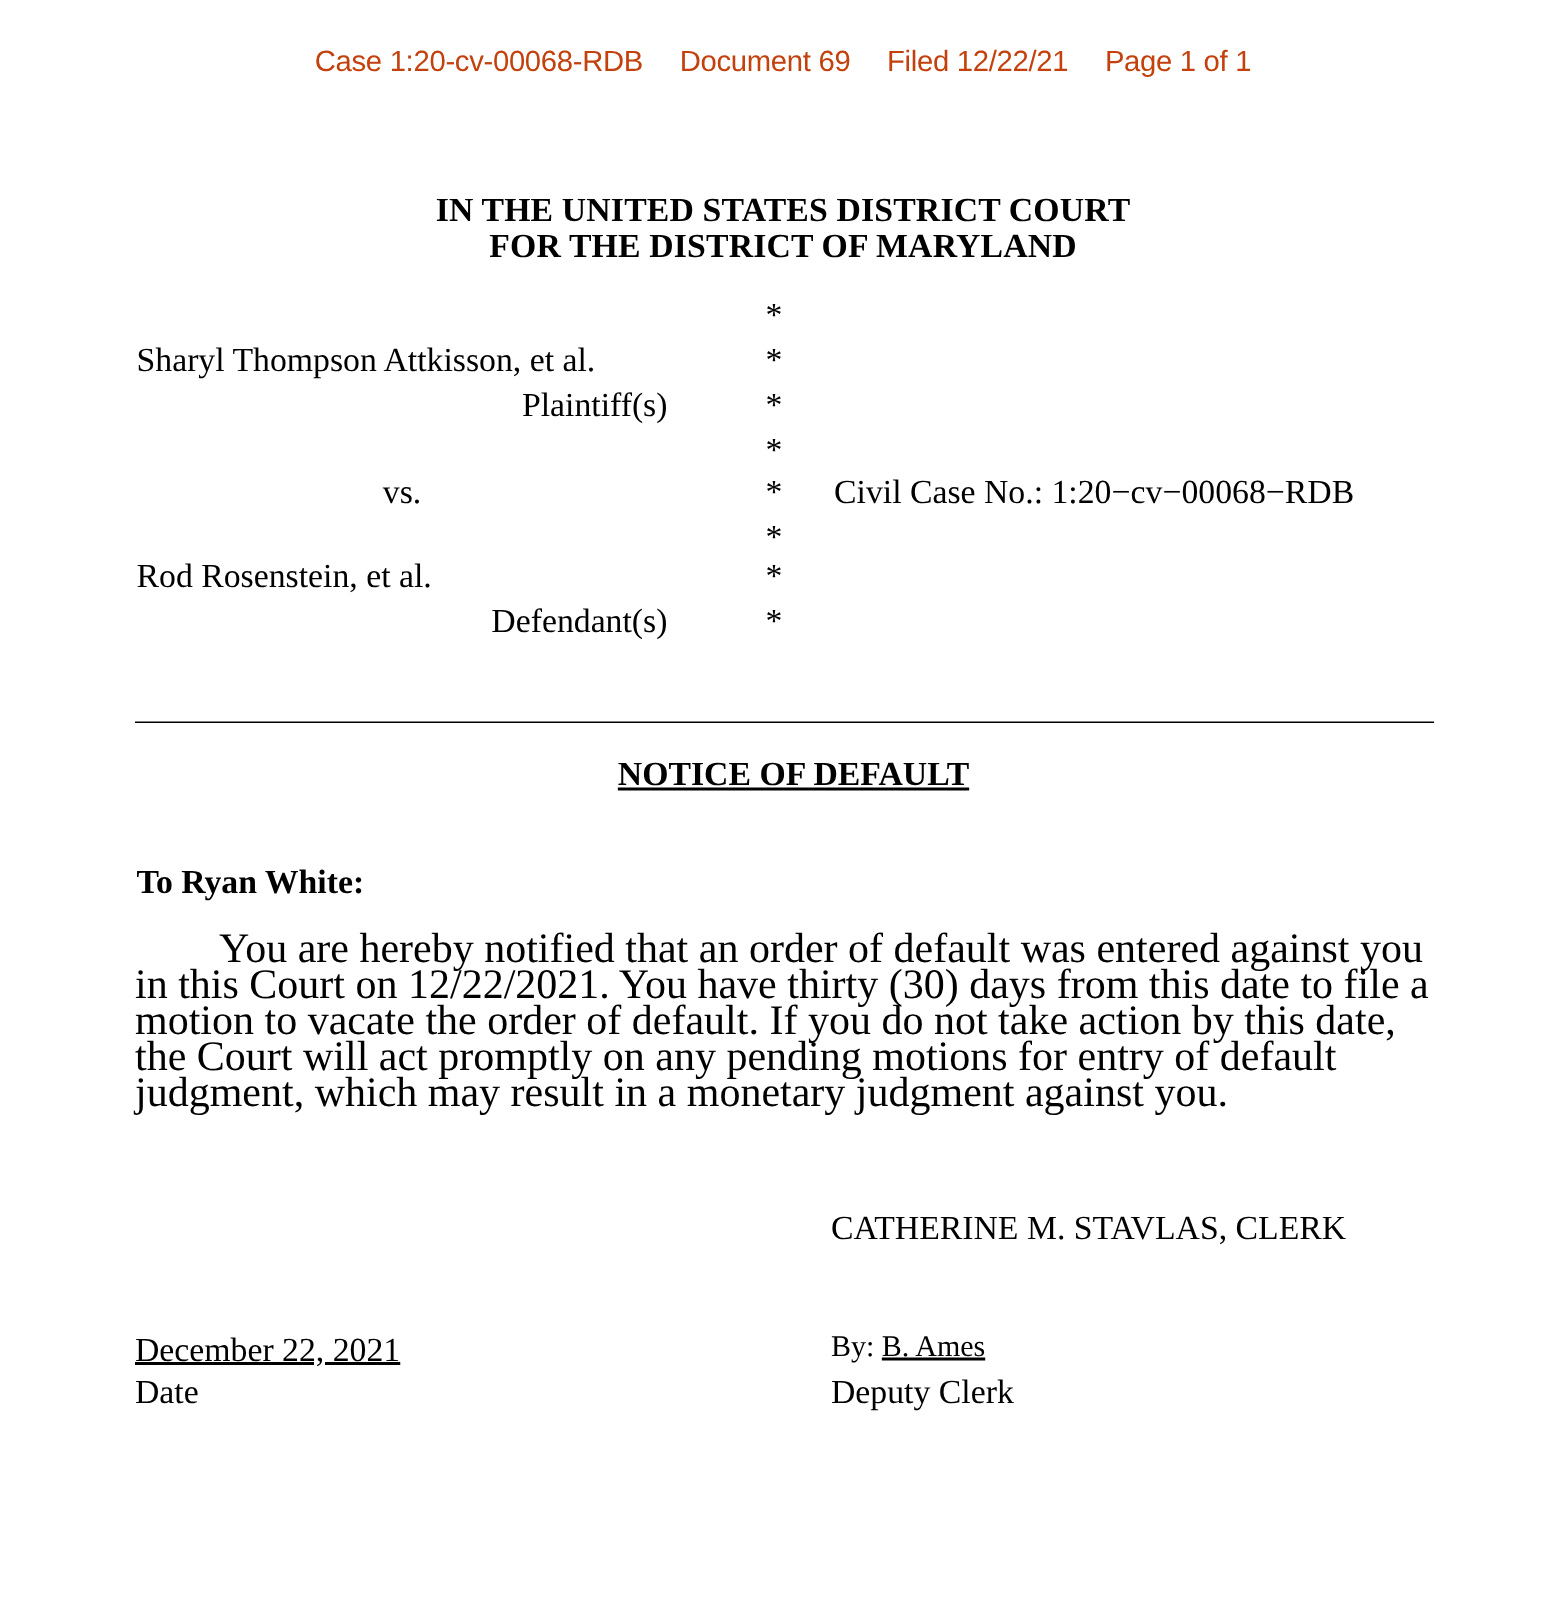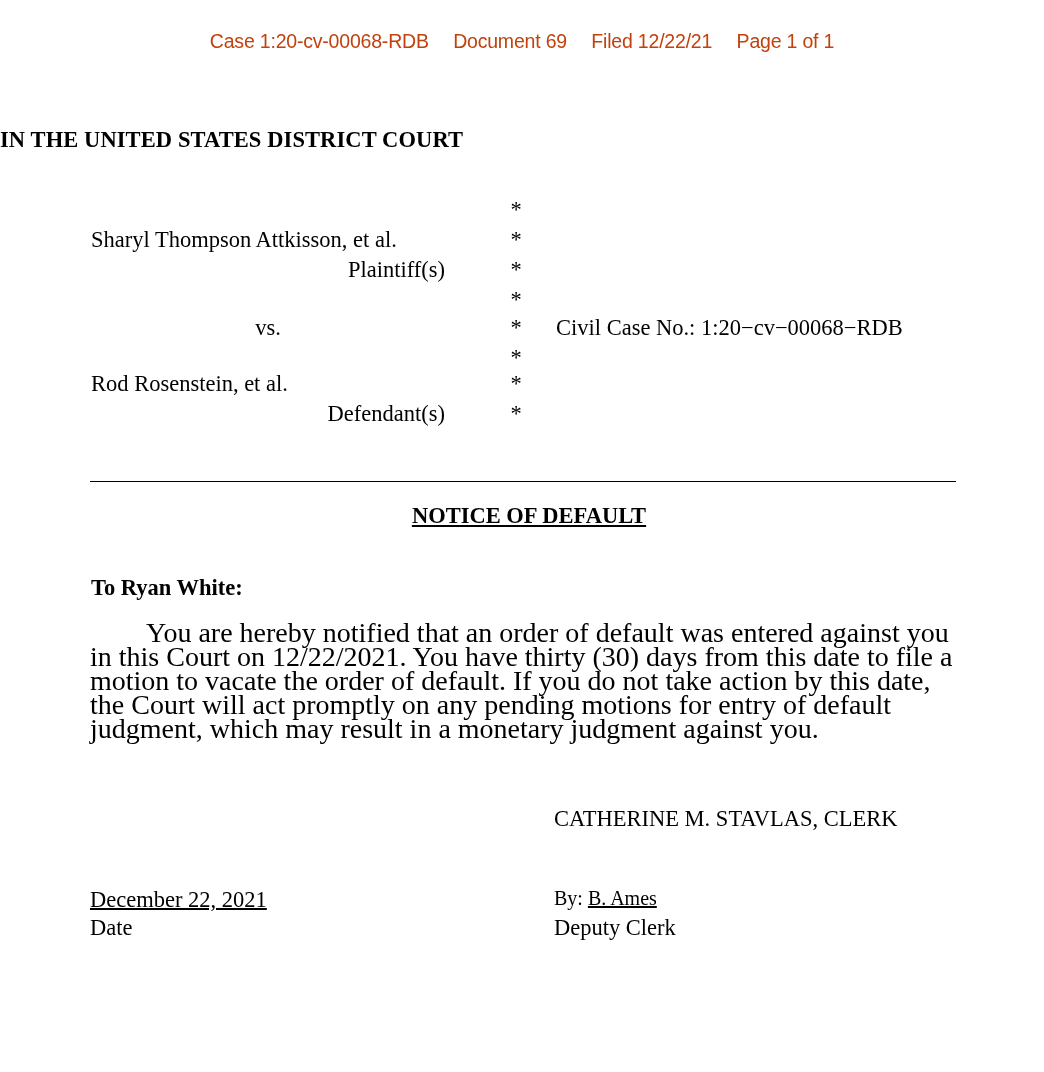--- a/index.html
+++ b/index.html
@@ -39,20 +39,21 @@
   }
   .ecf-stamp span { display: inline-block; }
   .ecf-gap { width: 14px; }
 
   
   .court-title {
     position: absolute;
     left: 0;
     top: 128px;
     width: 1044px;
+    text-align: center;
     font-weight: bold;
     font-size: 22.5px;
     line-height: 23.5px;
     letter-spacing: 0.1px;
   }
   .court-title div { display: block; }
 
   
   .caption {
     position: absolute;
@@ -182,20 +183,21 @@
     <span class="ecf-gap"></span>
     <span>Document 69</span>
     <span class="ecf-gap"></span>
     <span>Filed 12/22/21</span>
     <span class="ecf-gap"></span>
     <span>Page 1 of 1</span>
   </div>
 
   <div class="court-title">
     <div>IN THE UNITED STATES DISTRICT COURT</div>
+    <div>FOR THE DISTRICT OF MARYLAND</div>
   </div>
 
   <div class="caption">
 
     <div class="cap-row" style="top:0px;">
       <span class="cap-star">*</span>
     </div>
 
     <div class="cap-row" style="top:30px;">
       <span class="cap-left">Sharyl Thompson Attkisson, et al.</span>

